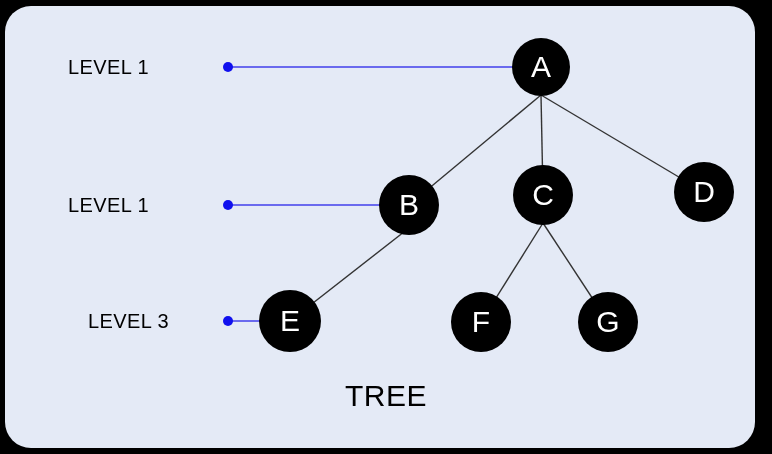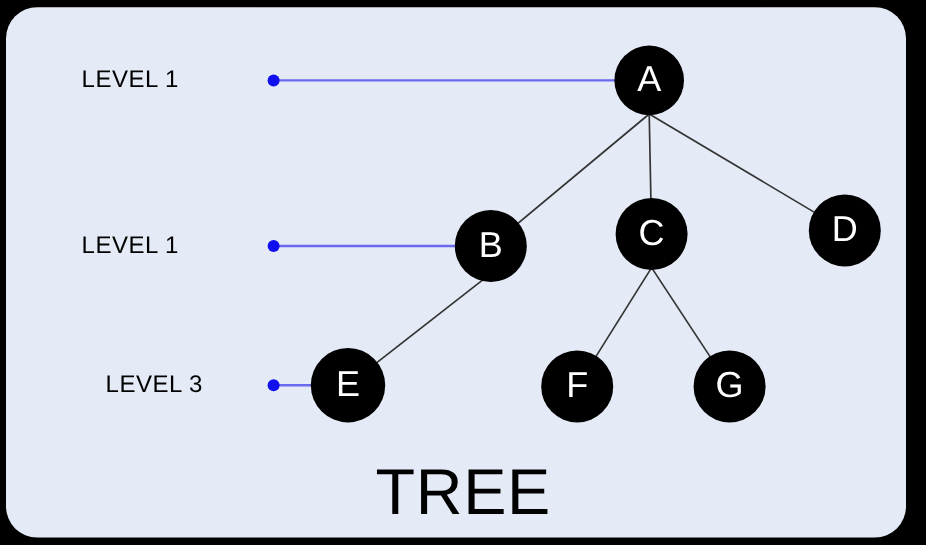--- a/index.html
+++ b/index.html
@@ -59,21 +59,21 @@
     line-height: 1;
     transform: translate(-50%, -50%);
   }
   #title {
     position: absolute;
     left: 0;
     top: 379px;
     width: 772px;
     text-align: center;
     color: #000000;
-    font-size: 54px;
+    font-size: 30px;
     font-family: "Liberation Sans", sans-serif;
     letter-spacing: 0.5px;
   }
 </style>
 </head>
 <body>
 
 <div id="stage" style="background: rgb(0, 0, 0);">
   <div id="panel" style="left: 5px; top: 6px; width: 750px; height: 442px; background: rgb(228, 234, 246); border-radius: 26px;"></div>
 

